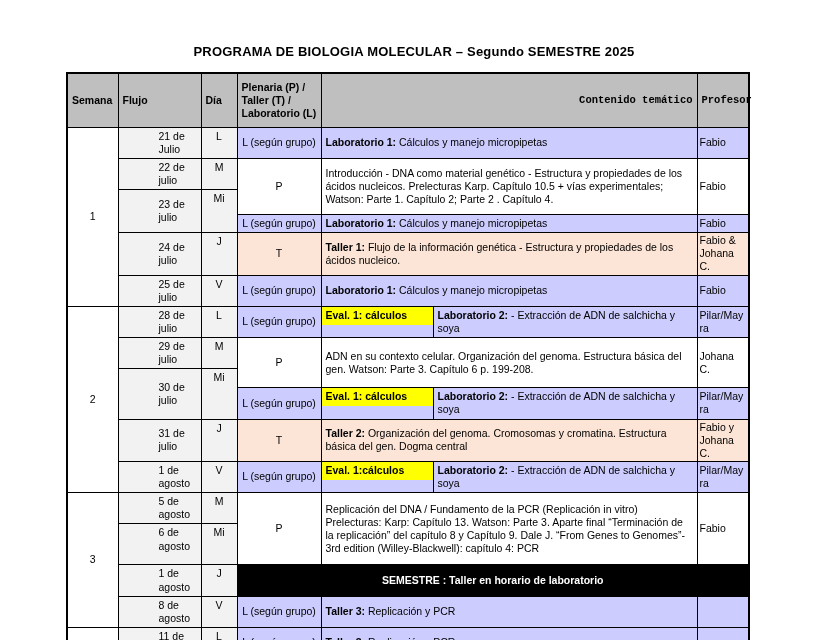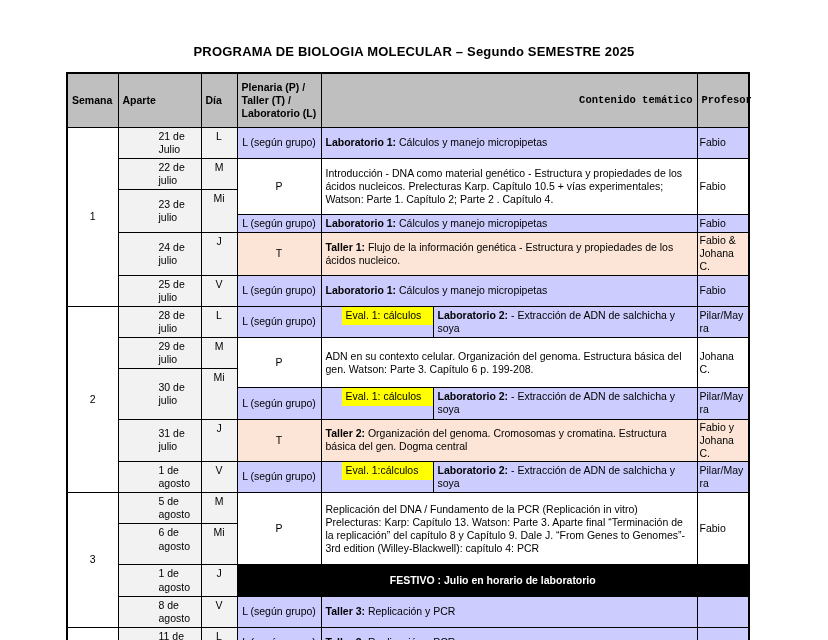--- a/index.html
+++ b/index.html
@@ -52,21 +52,21 @@
   }
   .b { font-weight: bold; }
   td.split-cell { padding: 0; background: #ccccff; height: 30px; vertical-align: top; }
   .split { display: flex; height: 100%; min-height: 28px; align-items: stretch; }
   .eval-col {
     width: 112px; min-width: 112px;
     border-right: 1px solid #000;
     background: #ccccff;
     display: flex; flex-direction: column;
   }
-  .eval-box { background: #ffff00; font-weight: normal; padding: 2px 4px 3px 4px; margin-left: 20px; }
+  .eval-box { background: #ffff00; font-weight: bold; padding: 2px 4px 3px 4px; }
   .lab-col { flex: 1; padding: 2px 4px; }
 </style>
 </head>
 <body>
 
 <div class="page">
 
   <div class="title">PROGRAMA DE BIOLOGIA MOLECULAR –  Segundo SEMESTRE 2025</div>
 
   <table class="schedule">
@@ -75,21 +75,21 @@
         <col style="width:83px">
         <col style="width:36px">
       <col style="width:84px">
         <col style="width:376px">
         <col style="width:52px">
     </colgroup>
 
     <tbody>
         <tr style="height:54px">
       <th>Semana</th>
-      <th>Aparte</th>
+      <th>Flujo</th>
       <th>Día</th>
       <th>Plenaria (P) / Taller (T) / Laboratorio (L)</th>
       <th class="center">Contenido temático</th>
       <th class="center">Profesor</th>
     </tr>
 
     <tr style="height:19px">
       <td class="week" rowspan="6">1</td>
       <td class="date">21 de Julio</td>
       <td class="day">L</td>
@@ -196,21 +196,21 @@
       <td class="content" rowspan="2"><span>Replicación del DNA / Fundamento de la PCR (Replicación in vitro) Prelecturas: Karp: Capítulo 13. Watson: Parte 3. Aparte final “Terminación de la replicación” del capítulo 8 y Capítulo 9. Dale J. “From Genes to Genomes”- 3rd edition (Willey-Blackwell): capítulo 4: PCR</span></td>
       <td class="prof" rowspan="2">Fabio</td>
     </tr>
     <tr style="height:41px">
       <td class="date" style="vertical-align:top">6 de agosto</td>
       <td class="day">Mi</td>
     </tr>
     <tr style="height:17px">
       <td class="date">1 de agosto</td>
       <td class="day">J</td>
-      <td class="festivo" colspan="3">FESTIVO : Julio en horario de laboratorio</td>
+      <td class="festivo" colspan="3">SEMESTRE : Taller en horario de laboratorio</td>
     </tr>
     <tr style="height:18px">
       <td class="date">8 de agosto</td>
       <td class="day">V</td>
       <td class="plen lav">L (según grupo)</td>
       <td class="content lav"><span class="b">Taller 3:</span><span> Replicación y PCR</span></td>
       <td class="prof lav"></td>
     </tr>
 
     <tr style="height:17px">

